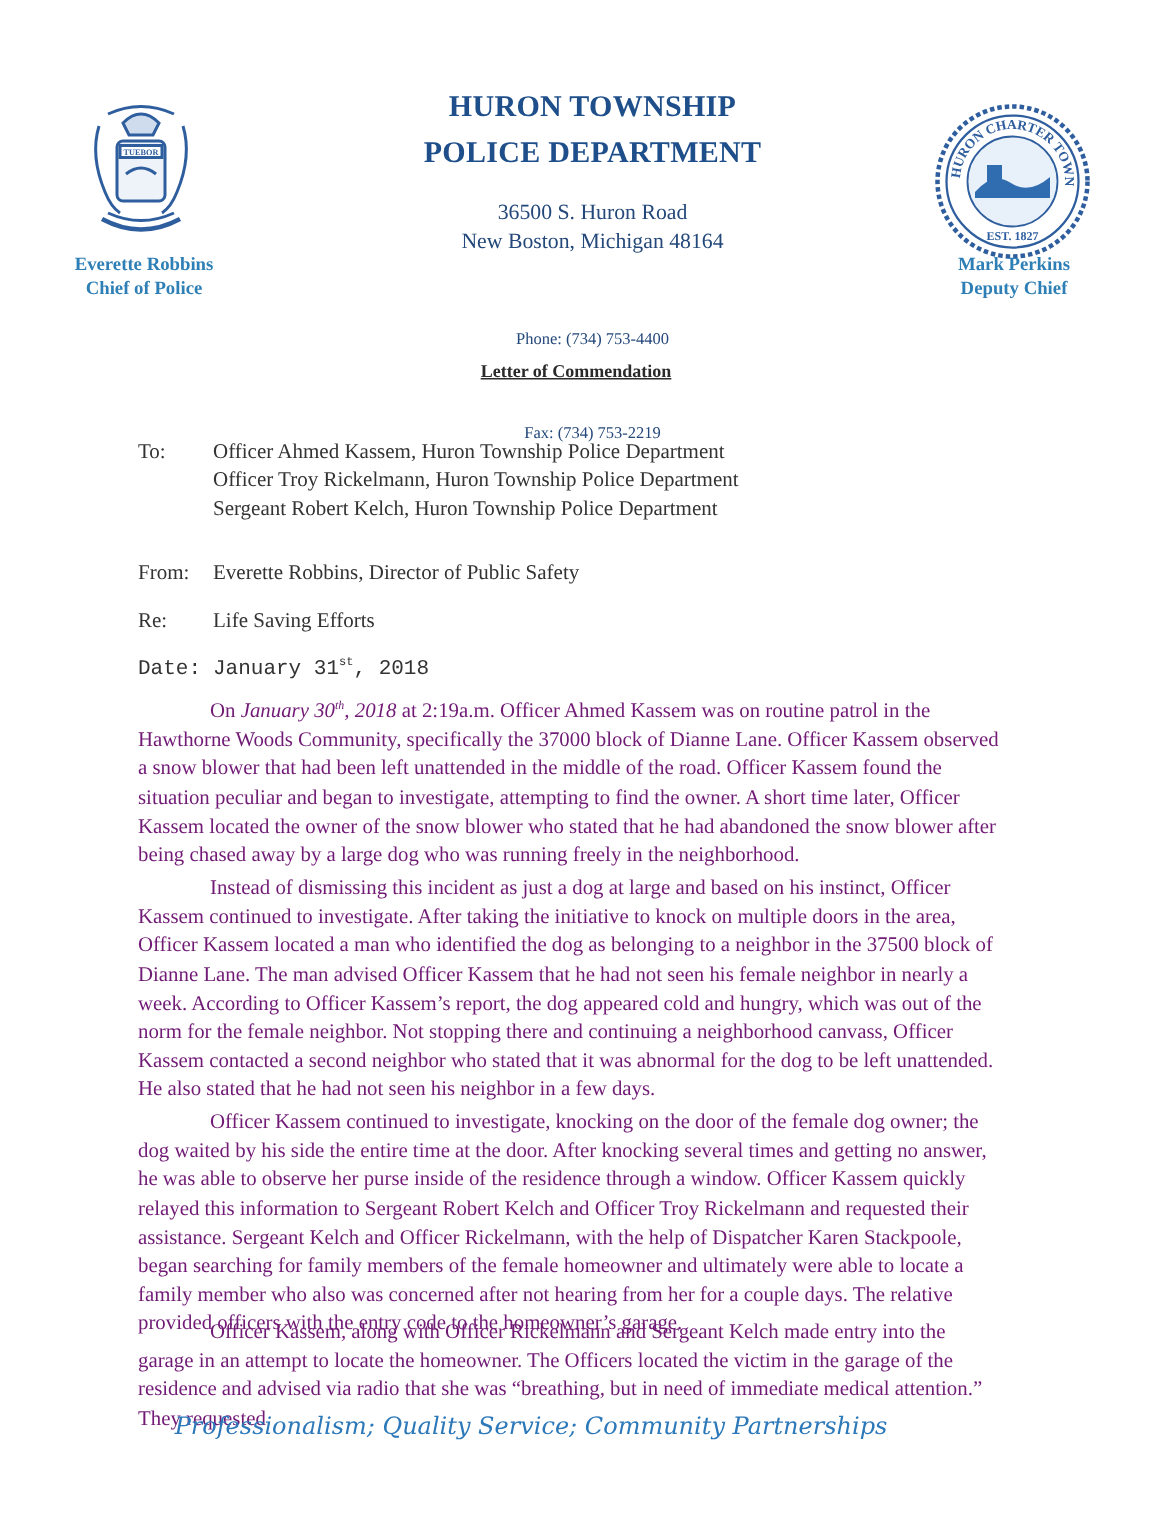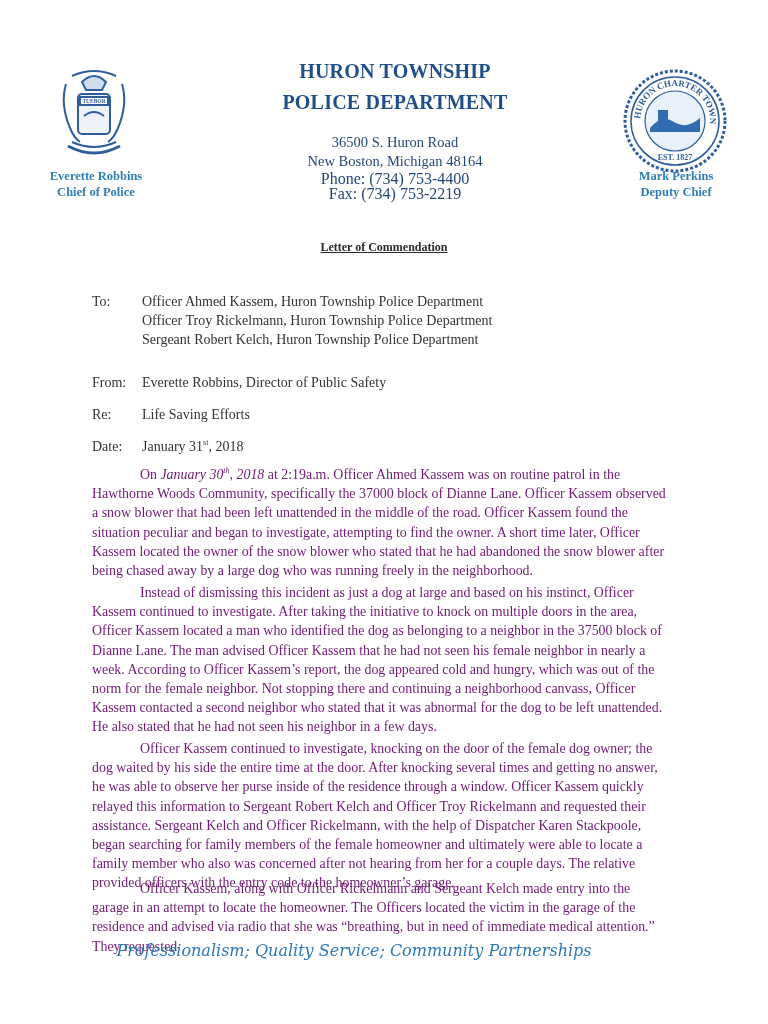--- a/index.html
+++ b/index.html
@@ -1,21 +1,21 @@
 <!DOCTYPE html>
 <html><head>
 <meta charset="utf-8">
 <style>
   html, body { margin:0; padding:0; background:#ffffff; }
   body { width:768px; height:1024px; position:relative; overflow:hidden; font-family:"Liberation Serif", serif; color:#2a2a2a; }
   .abs { position:absolute; }
   .header-title { left:230px; top:56px; width:330px; text-align:center; color:#1f4f8a; font-weight:bold; font-size:20px; line-height:31px; letter-spacing:0.2px; }
   .addr { left:230px; top:133px; width:330px; text-align:center; color:#24487a; }
   .addr .l1 { font-size:14.5px; line-height:19px; }
-  .addr .l2 { font-size:16px; line-height:15px; }
+  .addr .l2 { font-size:11px; line-height:15px;margin-top:48px; }
   .side-name { color:#2e7fb5; font-weight:bold; font-size:12.5px; line-height:16px; text-align:center; }
   .seal-left { left:52px; top:64px; width:84px; height:100px; }
   .seal-right { left:622px; top:68px; width:106px; height:106px; }
   .title { left:0; width:768px; top:240px; text-align:center; font-weight:bold; font-size:12px; text-decoration:underline; color:#2a2a2a; }
   .memo { left:92px; font-size:14px; line-height:19px; color:#333; }
   .memo .lbl { display:inline-block; width:50px; }
   .memo .val { display:inline-block; }
   .to-block { left:92px; top:292px; font-size:14px; line-height:19px; color:#333; }
   .to-block .lbl { position:absolute; left:0; top:0; }
   .to-block .vals { position:absolute; left:50px; top:0; white-space:nowrap; }
@@ -88,21 +88,21 @@
     <div>Sergeant Robert Kelch, Huron Township Police Department</div>
   </div>
 </div>
 
 <div class="abs memo" style="top:373px;">
   <span class="lbl">From:</span><span class="val">Everette Robbins, Director of Public Safety</span>
 </div>
 <div class="abs memo" style="top:405px;text-decoration:underline;">
   <span class="lbl">Re:</span><span class="val">Life Saving Efforts</span>
 </div>
-<div class="abs memo" style="top:437px;">
+<div class="abs memo" style="top:437px;font-family:Liberation Mono, monospace;">
   <span class="lbl">Date:</span><span class="val"><span>January 31</span><sup>st</sup><span>, 2018</span></span>
 </div>
 
 <div class="abs body-text" style="top:465px;">
   <p><span>On </span><i><span>January 30</span><sup>th</sup><span>, 2018</span></i><span> at 2:19a.m. Officer Ahmed Kassem was on routine patrol in the Hawthorne Woods Community, specifically the 37000 block of Dianne Lane. Officer Kassem observed a snow blower that had been left unattended in the middle of the road. Officer Kassem found the situation peculiar and began to investigate, attempting to find the owner. A short time later, Officer Kassem located the owner of the snow blower who stated that he had abandoned the snow blower after being chased away by a large dog who was running freely in the neighborhood.</span></p>
 </div>
 <div class="abs body-text" style="top:583px;">
   <p>Instead of dismissing this incident as just a dog at large and based on his instinct, Officer Kassem continued to investigate. After taking the initiative to knock on multiple doors in the area, Officer Kassem located a man who identified the dog as belonging to a neighbor in the 37500 block of Dianne Lane. The man advised Officer Kassem that he had not seen his female neighbor in nearly a week. According to Officer Kassem’s report, the dog appeared cold and hungry, which was out of the norm for the female neighbor. Not stopping there and continuing a neighborhood canvass, Officer Kassem contacted a second neighbor who stated that it was abnormal for the dog to be left unattended. He also stated that he had not seen his neighbor in a few days.</p>
 </div>
 <div class="abs body-text" style="top:739px;">

